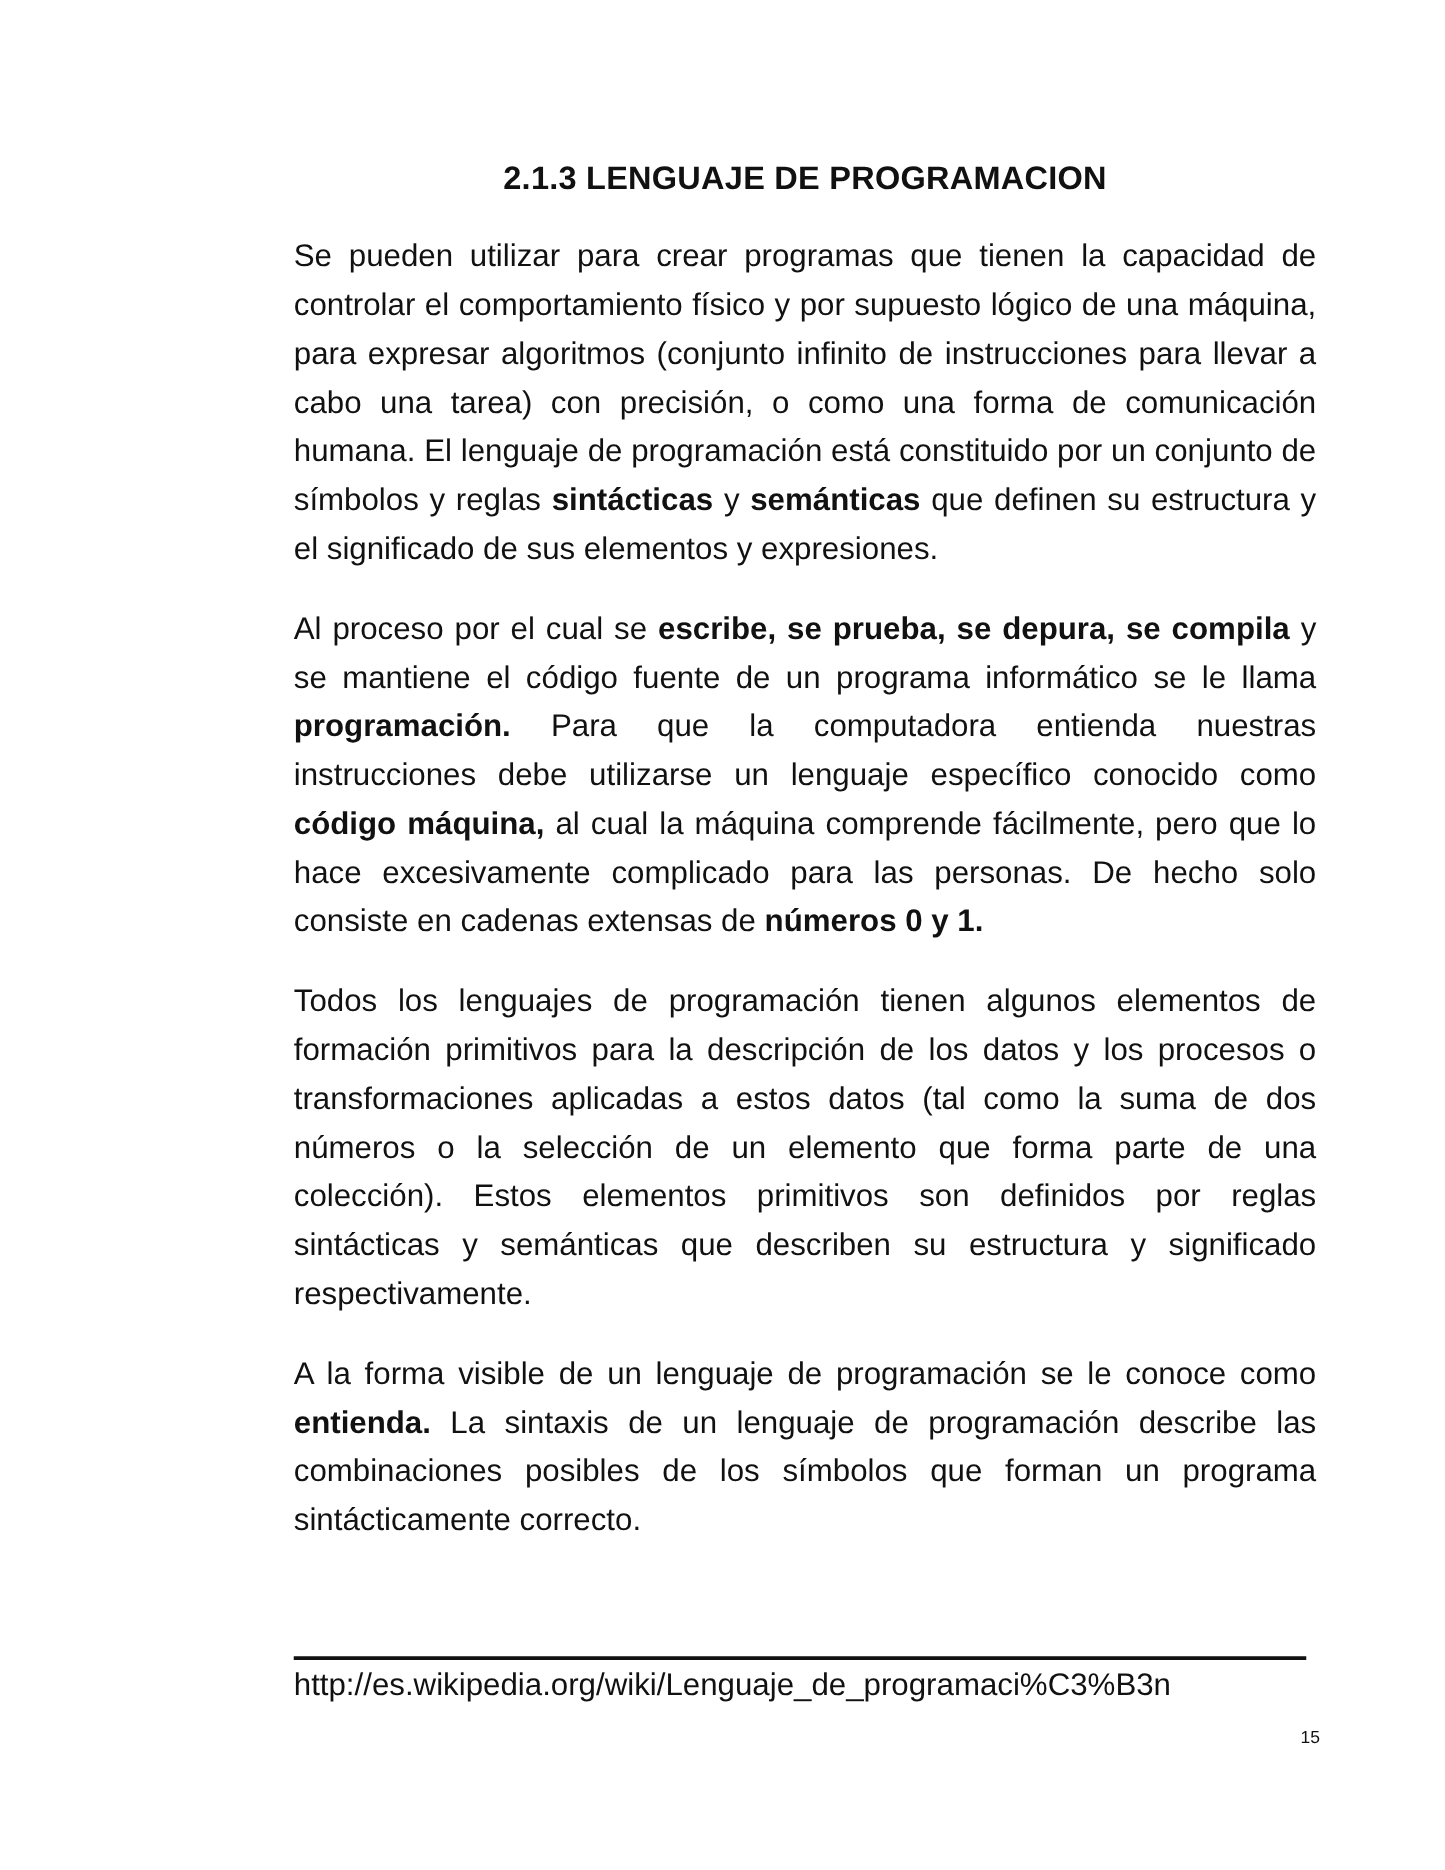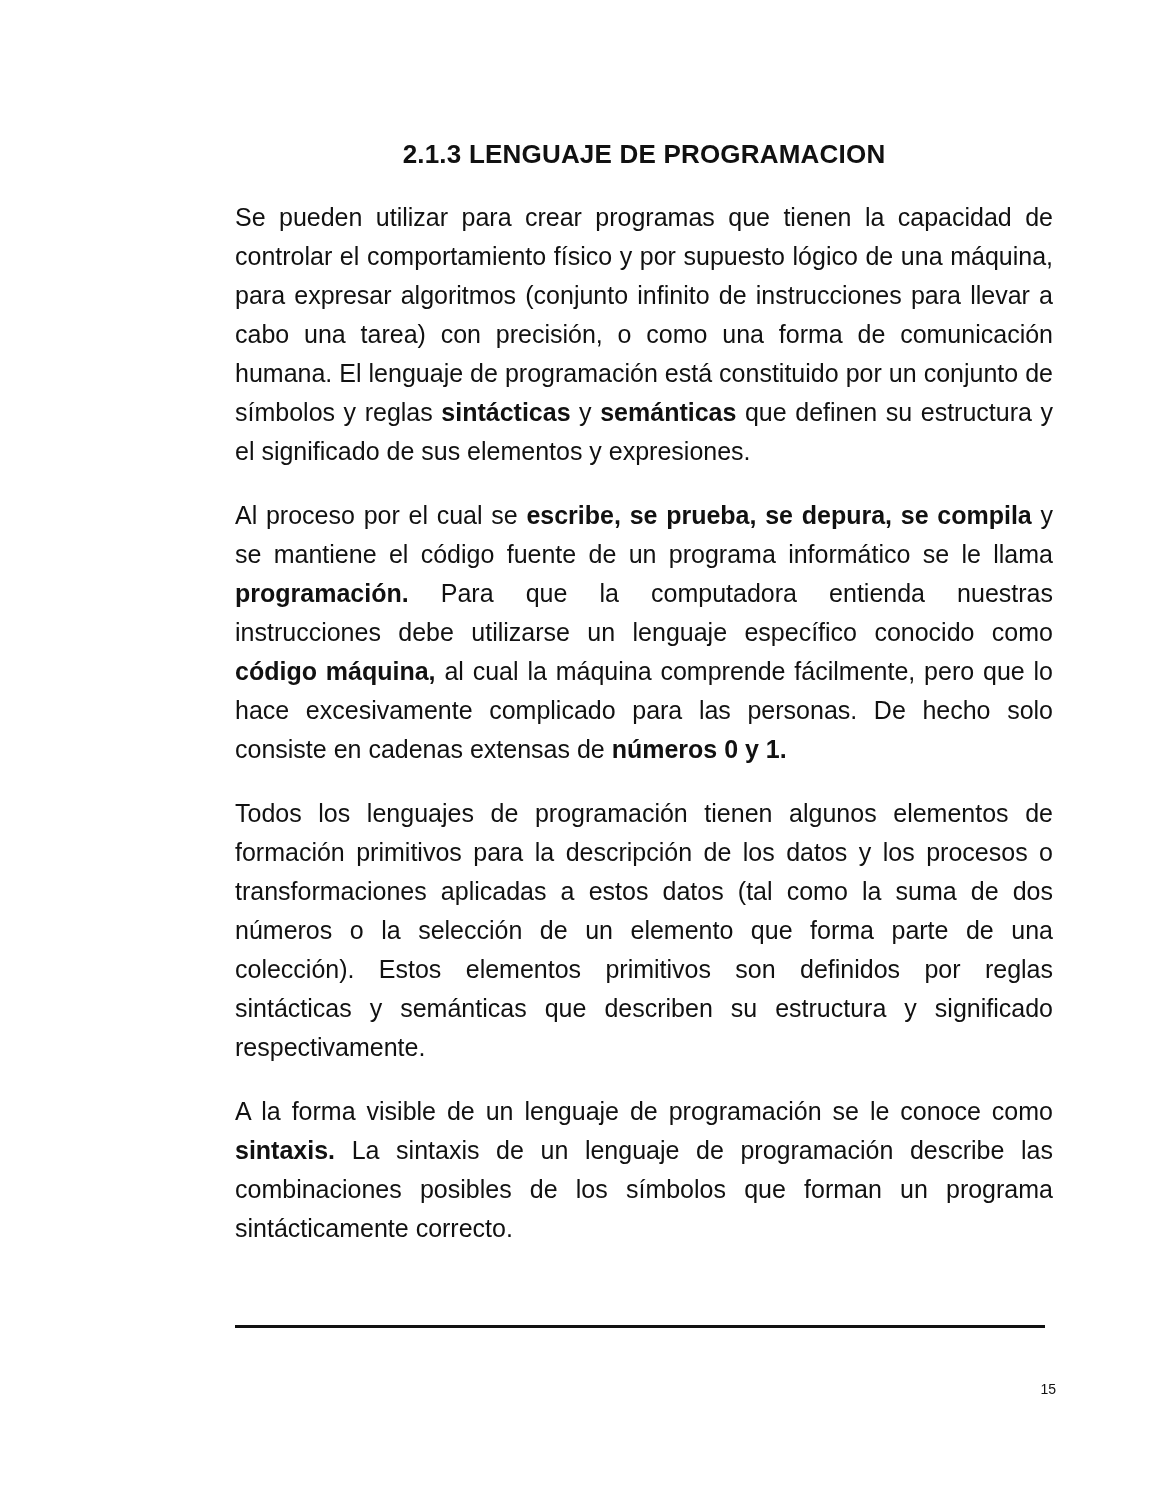--- a/index.html
+++ b/index.html
@@ -17,21 +17,21 @@
   }
   .page {
     position: absolute;
     top: 0; left: 0;
     width: 1156px;
     height: 1496px;
     background: #ffffff;
   }
   .content {
     position: absolute;
-    top: 138px;
+    top: 126px;
     left: 235px;
     width: 818px;
   }
   .doc-title {
     font-size: 26px;
     font-weight: bold;
     text-align: center;
     line-height: 32px;
     margin: 0 0 28px 0;
     letter-spacing: 0.2px;
@@ -74,23 +74,24 @@
 
 <div class="page">
 
   <div class="content">
     <h1 class="doc-title">2.1.3 LENGUAJE DE PROGRAMACION</h1>
 
     <div>
         <p class="para"><span>Se pueden utilizar para crear programas que tienen la capacidad de controlar el comportamiento físico y por supuesto lógico de una máquina, para expresar algoritmos (conjunto infinito de instrucciones para llevar a cabo una tarea) con precisión, o como una forma de comunicación humana. El lenguaje de programación está constituido por un conjunto de símbolos y reglas </span><span class="b">sintácticas</span><span> y </span><span class="b">semánticas</span><span> que definen su estructura y el significado de sus elementos y expresiones.</span></p>
         <p class="para"><span>Al proceso por el cual se </span><span class="b">escribe, se prueba, se depura, se compila</span><span> y se mantiene el código fuente de un programa informático se le llama </span><span class="b">programación.</span><span> Para que la computadora entienda nuestras instrucciones debe utilizarse un lenguaje específico conocido como </span><span class="b">código máquina,</span><span> al cual la máquina comprende fácilmente, pero que lo hace excesivamente complicado para las personas. De hecho solo consiste en cadenas extensas de </span><span class="b">números 0 y 1.</span></p>
         <p class="para"><span>Todos los lenguajes de programación tienen algunos elementos de formación primitivos para la descripción de los datos y los procesos o transformaciones aplicadas a estos datos (tal como la suma de dos números o la selección de un elemento que forma parte de una colección). Estos elementos primitivos son definidos por reglas sintácticas y semánticas que describen su estructura y significado respectivamente.</span></p>
-        <p class="para"><span>A la forma visible de un lenguaje de programación se le conoce como </span><span class="b">sintaxis.</span><span> La sintaxis de un lenguaje de programación describe las combinaciones posibles de los símbolos que forman un programa sintácticamente correcto.</span></p>
+        <p class="para"><span>A la forma visible de un lenguaje de programación se le conoce como </span><span class="b">entienda.</span><span> La sintaxis de un lenguaje de programación describe las combinaciones posibles de los símbolos que forman un programa sintácticamente correcto.</span></p>
       </div>
   </div>
 
   <div class="footnote">
     <hr class="footnote-rule">
+    <div class="footnote-url">http://es.wikipedia.org/wiki/Lenguaje_de_programaci%C3%B3n</div>
   </div>
 
   <div class="page-number">15</div>
 
 </div>
 
 </body></html>

